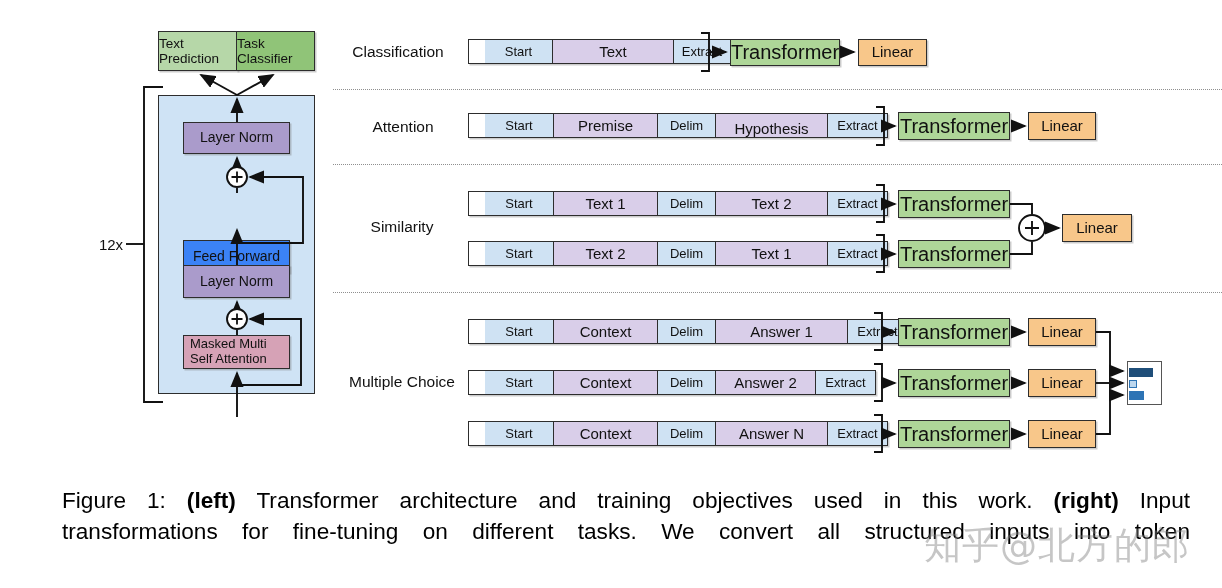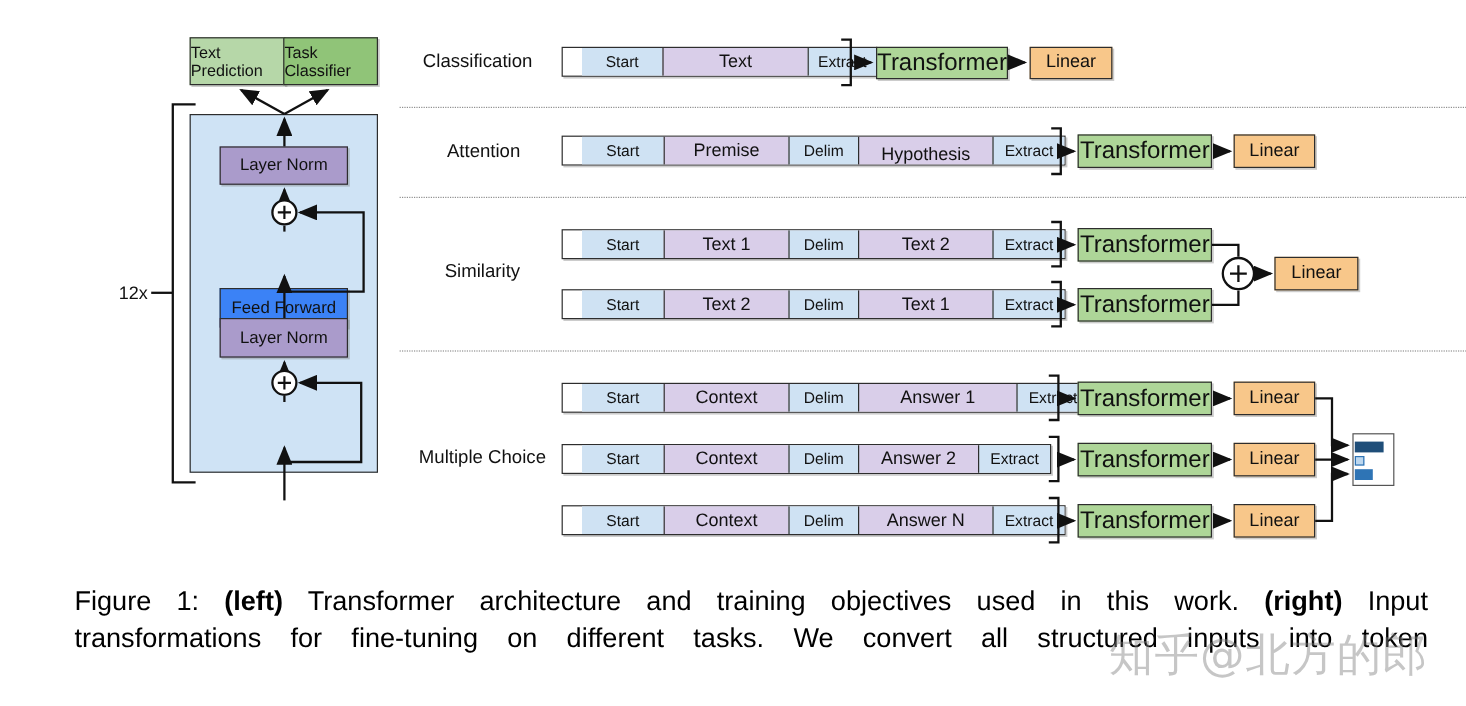--- a/index.html
+++ b/index.html
@@ -47,20 +47,23 @@
 
   <div class="bx" style="left:183px;top:122px;width:107px;height:32px;background:#aa9bcb;font-size:14px;z-index:2;">
     <span>Layer Norm</span>
   </div>
   <div class="bx" style="left:183px;top:193px;width:107px;height:33px;background:#3b82f6;font-size:14px;z-index:2;margin-top:47px;">
     <span>Feed Forward</span>
   </div>
   <div class="bx" style="left:183px;top:265px;width:107px;height:33px;background:#aa9bcb;font-size:14px;z-index:2;">
     <span>Layer Norm</span>
   </div>
+  <div class="bx" style="left:183px;top:335px;width:107px;height:34px;background:#d6a2b6;font-size:13px;z-index:2;padding:0 6px;">
+    <span>Masked Multi Self Attention</span>
+  </div>
 
   <div class="lbl" style="left:95px;top:235px;width:32px;height:18px;font-size:15px;">
     <span>12x</span>
   </div>
 
   <div class="dots" style="top:89px;"></div>
   <div class="dots" style="top:164px;"></div>
   <div class="dots" style="top:292px;"></div>
 
   <div class="lbl" style="left:345px;top:43px;width:106px;height:18px;">

